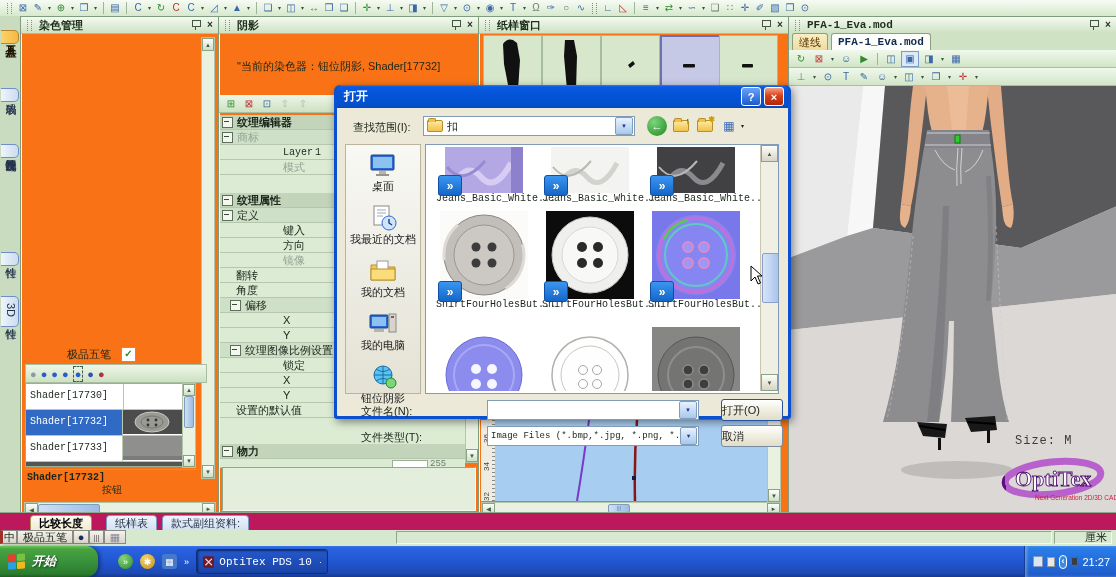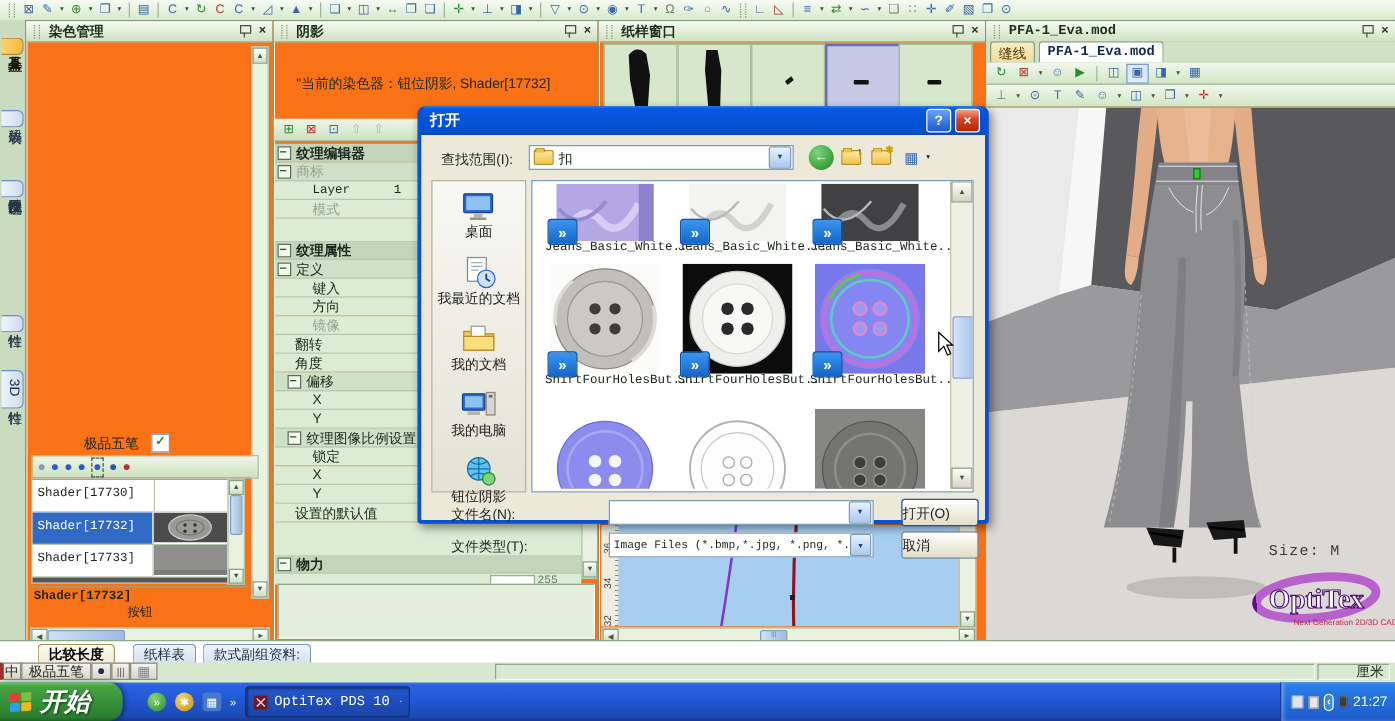--- a/index.html
+++ b/index.html
@@ -45,21 +45,21 @@
   .srow.sel .nm{background:#316ac5;color:#fff;}
   
   .grow{position:relative;border-bottom:1px solid #b7c7ae;display:flex;align-items:center;height:15px;box-sizing:border-box;}
   .grow.sec{background:#c2d4ba;font-weight:bold;}
   .grow.sec2{background:#cfe0c8;}
   .grow.it{background:#dcecd4;}
   .grow.sp{background:#dcecd4;border-bottom:none;}
   .grow.gray{color:#93a392;}
   .ebox{width:9px;height:9px;border:1px solid #5c6f5a;background:#f2f8ee;position:relative;margin:0 4px 0 2px;flex:none;}
   .ebox i{position:absolute;left:1px;top:3px;width:5px;height:1px;background:#39493a;}
-  .ind1{padding-left:16px;} .ind2{padding-left:30px;}
+  .ind1{padding-left:16px;} .ind2{padding-left:30px;margin-left:33px;}
   
   .pcell{position:absolute;top:18px;width:57px;height:62px;background:#d6e7cc;border:1px solid #a6bd9d;}
   .pcell.sel{background:#c6c9e6;border:2px solid #6d6fae;}
   
   #dlg{left:334px;top:85px;width:457px;height:334px;z-index:50;border-radius:6px 6px 3px 3px;
     box-shadow:2px 3px 8px rgba(0,0,0,.45);background:#0a50cf;padding:0 3px 3px 3px;box-sizing:border-box;}
   #dlgtitle{height:23px;display:flex;align-items:center;color:#fff;font-weight:bold;font-size:12px;
     padding:0 4px 0 7px;background:linear-gradient(#2a80f4 0%,#0a58e4 8%,#0454d8 40%,#0350cc 88%,#0a46b4 100%);
     border-radius:5px 5px 0 0;gap:3px;}
   #dlgtitle .sp{flex:1}
@@ -84,35 +84,35 @@
   .fname{font-family:"Liberation Mono",monospace;font-size:10px;text-align:center;white-space:nowrap;}
   .badge{position:absolute;width:22px;height:19px;background:linear-gradient(#3a96f0,#1466c8);border:1px solid #0c50a8;
     border-radius:3px;color:#fff;font-weight:bold;font-size:12px;display:flex;align-items:center;justify-content:center;}
   
   .mtab{position:absolute;top:0;height:16px;border:1px solid #8aa083;border-bottom:none;border-radius:3px 3px 0 0;
     display:flex;align-items:center;padding:0 6px;font-size:11px;}
   .mtb{position:absolute;left:0;width:100%;height:18px;background:linear-gradient(#f0f8ec,#d2e5c6);
     border-bottom:1px solid #a9bfa3;display:flex;align-items:center;gap:2px;padding-left:4px;box-sizing:border-box;}
   .mtb .tbi{min-width:16px;}
   
-  #bstrip{left:0;top:512px;width:1116px;height:18px;background:#ffffff;border-top:1px solid #8ca886;}
+  #bstrip{left:0;top:512px;width:1116px;height:18px;background:#be185d;border-top:1px solid #8ca886;}
   .btab{position:absolute;top:2px;height:15px;border:1px solid #7a98c8;border-bottom:none;border-radius:4px 4px 0 0;
     background:linear-gradient(#eef4fb,#d2e0f0);display:flex;align-items:center;padding:0 8px;font-size:11px;color:#24344c;}
   .btab.active{background:linear-gradient(#fdfbf2,#f0ead2);border-color:#a89458;color:#000;font-weight:bold;}
   #imestatus{left:0;top:530px;width:1116px;height:16px;background:#d6e8cd;}
   .imebox{height:14px;border:1px solid #8a8a84;background:linear-gradient(#f4f2ec,#d8d4c8);display:flex;
     align-items:center;justify-content:center;font-size:11px;box-sizing:border-box;}
   .scell{position:absolute;top:1px;height:13px;border:1px solid;border-color:#8ea888 #f4faf0 #f4faf0 #8ea888;
     background:#d9e9d1;font-size:11px;display:flex;align-items:center;justify-content:flex-end;padding:0 4px;box-sizing:border-box;}
   
   #taskbar{left:0;top:546px;width:1116px;height:31px;background:linear-gradient(#3a77e8 0%,#2a63e0 6%,#2258d4 45%,#1c49b4 88%,#15388c 100%);z-index:60;}
   #startbtn{position:absolute;left:0;top:0;width:98px;height:31px;border-radius:0 12px 12px 0;
     background:linear-gradient(#6cc45c 0%,#48a340 10%,#38923c 50%,#2b7c2e 90%,#1e5c20 100%);
     box-shadow:2px 0 4px rgba(0,0,0,.4);display:flex;align-items:center;gap:6px;padding-left:8px;box-sizing:border-box;}
-  #startbtn .lbl{color:#fff;font-weight:bold;font-style:italic;font-size:20px;text-shadow:1px 1px 2px #14401a;}
+  #startbtn .lbl{color:#fff;font-weight:bold;font-style:italic;font-size:12px;text-shadow:1px 1px 2px #14401a;}
   .flag{width:18px;height:16px;transform:skewY(-4deg);display:grid;grid-template-columns:8px 8px;grid-template-rows:7px 7px;gap:1px;}
   .flag i{border-radius:1px;}
   .ql{width:15px;height:15px;border-radius:8px;color:#fff;font-size:9px;display:flex;align-items:center;justify-content:center;}
   #taskbtn{position:absolute;left:196px;top:3px;width:132px;height:25px;background:linear-gradient(#2458cc,#1a44a8);
     border:1px solid #0e2e78;border-radius:3px;display:flex;align-items:center;gap:5px;padding:0 6px;box-sizing:border-box;
     box-shadow:inset 1px 1px 2px rgba(0,0,0,.5);}
   #taskbtn span{color:#fff;font-size:11px;font-family:"Liberation Mono",monospace;white-space:nowrap;overflow:hidden;}
   #tray{position:absolute;right:0;top:0;width:92px;height:31px;background:linear-gradient(#2a80ec,#1d5ac8);
     border-left:1px solid #1a3c90;box-shadow:inset 2px 0 3px rgba(255,255,255,.3);display:flex;align-items:center;gap:4px;padding:0 6px 0 8px;box-sizing:border-box;}
   #tray .tm{color:#fff;font-size:11px;margin-left:auto;}

